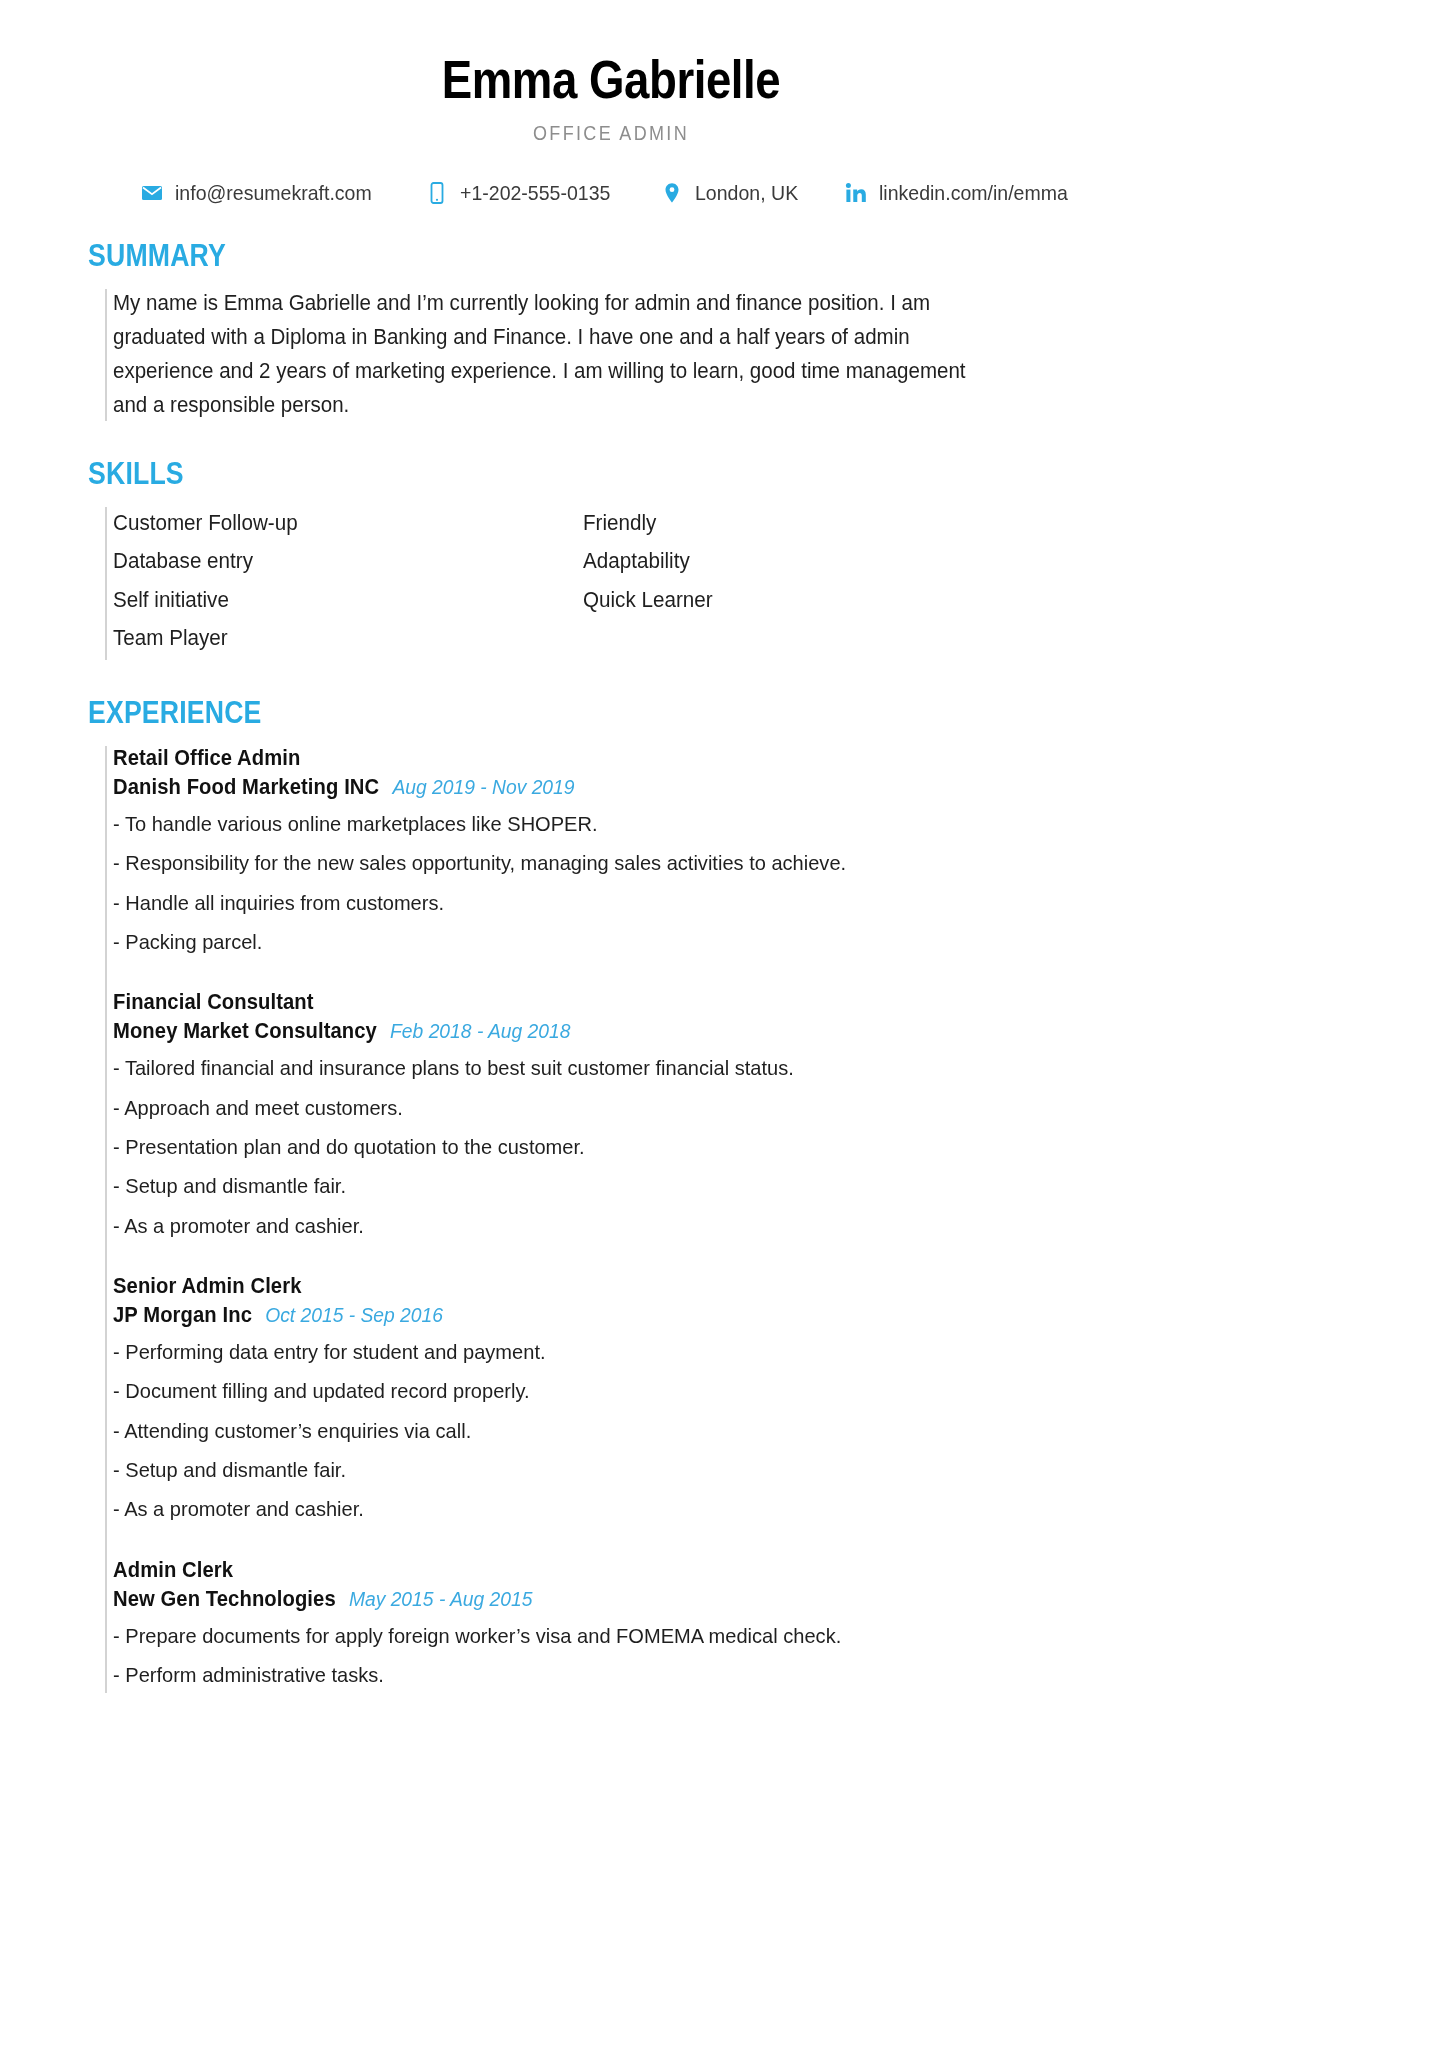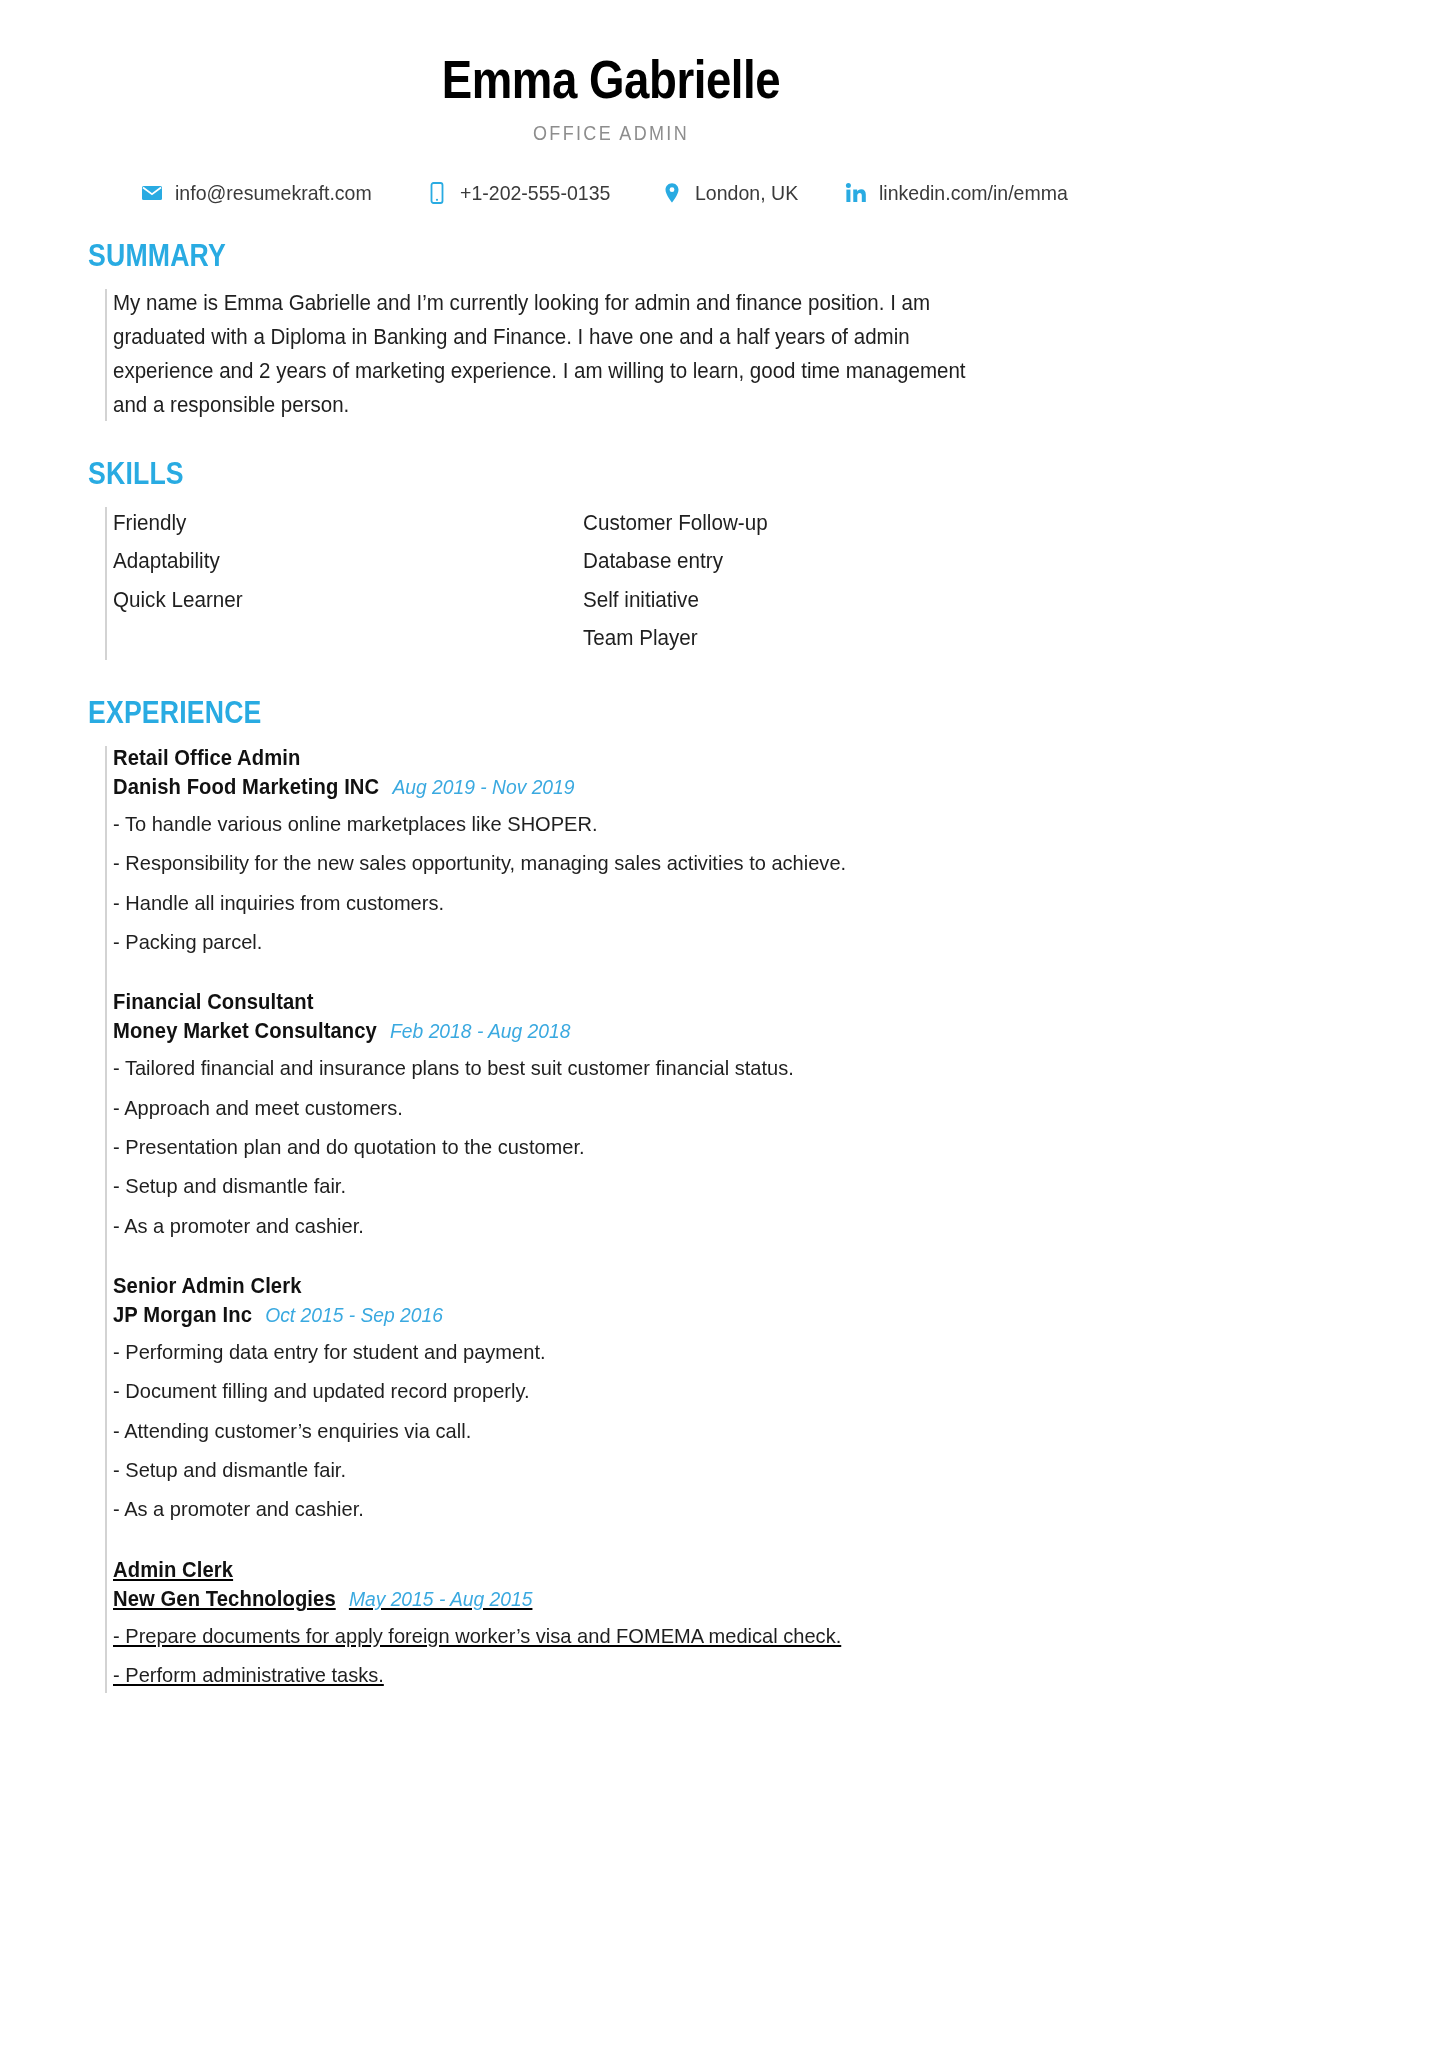--- a/index.html
+++ b/index.html
@@ -117,21 +117,21 @@
     font-size:21.5px;
     color:#1f1f1f;
     line-height:1.0;
     padding:5px 0 12px 0;
     transform:scaleX(0.96);
     transform-origin:left center;
   }
 
   
   .job{ margin-bottom:26px; }
-  .job:last-child{ margin-bottom:2px;text-decoration:underline; }
+  .job:last-child{ margin-bottom:2px; }
   .job-title{
     font-size:21.5px;
     font-weight:700;
     color:#111111;
     line-height:1.35;
     letter-spacing:0.1px;
     transform:scaleX(0.94);
     transform-origin:left center;
   }
   .job-line2{
@@ -226,29 +226,29 @@
     <div class="sec-body">
       <div class="summary-text">My name is Emma Gabrielle and I’m currently looking for admin and finance position.  I am graduated with a Diploma in Banking and Finance. I have one and a half years of admin experience and 2 years of marketing experience. I am willing to learn, good time management and a responsible person.</div>
     </div>
   </div>
 
   <div class="section">
     <div class="sec-title">SKILLS</div>
     <div class="sec-body">
       <div class="skills-grid">
         <div class="skills-col">
-          <div class="skill">Friendly</div>
-          <div class="skill">Adaptability</div>
-          <div class="skill">Quick Learner</div>
-        </div>
-        <div class="skills-col">
           <div class="skill">Customer Follow-up</div>
           <div class="skill">Database entry</div>
           <div class="skill">Self initiative</div>
           <div class="skill">Team Player</div>
+        </div>
+        <div class="skills-col">
+          <div class="skill">Friendly</div>
+          <div class="skill">Adaptability</div>
+          <div class="skill">Quick Learner</div>
         </div>
       </div>
     </div>
   </div>
 
   <div class="section">
     <div class="sec-title">EXPERIENCE</div>
     <div class="sec-body">
 
       <div class="job">

